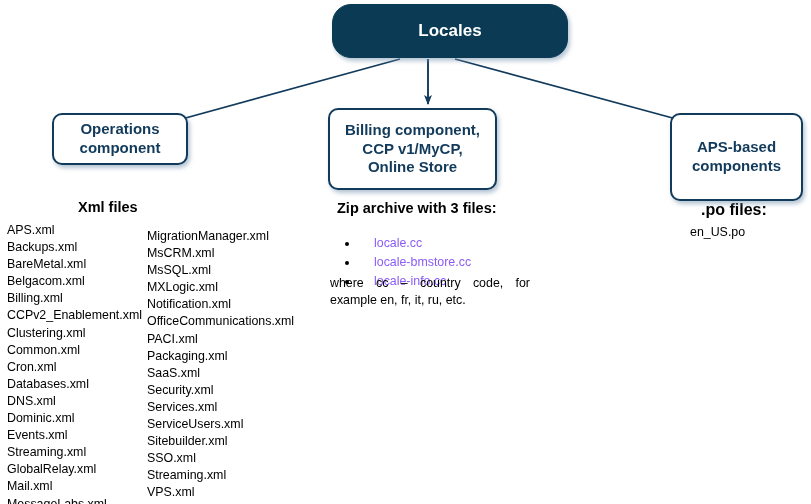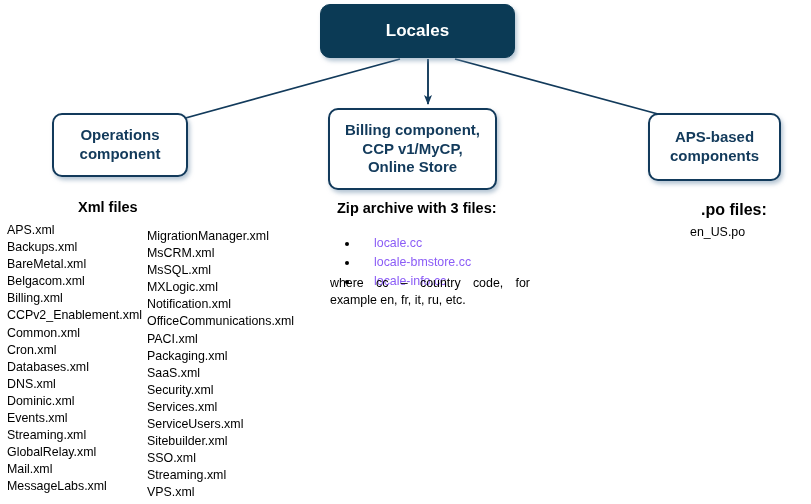--- a/index.html
+++ b/index.html
@@ -52,24 +52,24 @@
     box-shadow: 2px 3px 4px rgba(120,150,175,0.55);
   }
   .node-child {
     background: #ffffff;
     color: #123A5B;
     border: 2px solid #123A5B;
     font-size: 15px;
     box-shadow: 2px 3px 4px rgba(120,150,175,0.55);
   }
 
-  #node-root     { left: 320px; top: 4px;   width: 195px; height: 54px; }
-  #node-ops      { left: 52px;  top: 113px; width: 136px; height: 64px; }
+  #node-root     { left: 332px; top: 4px;   width: 236px; height: 54px; border-radius: 19px; }
+  #node-ops      { left: 52px;  top: 113px; width: 136px; height: 52px; }
   #node-billing  { left: 328px; top: 108px; width: 169px; height: 82px; }
-  #node-aps      { left: 648px; top: 113px; width: 133px; height: 68px; }
+  #node-aps      { left: 670px; top: 113px; width: 133px; height: 88px; }
 
   .node-line { display: block; }
 
   
   .col-heading {
     font-weight: bold;
     font-size: 14.5px;
     color: #000000;
     text-align: center;
   }
@@ -187,20 +187,21 @@
 
   <div class="col-heading" id="xmlfiles-heading">Xml files</div>
 
   <ul class="file-list" id="xml-col-1">
     <li>APS.xml</li>
     <li>Backups.xml</li>
     <li>BareMetal.xml</li>
     <li>Belgacom.xml</li>
     <li>Billing.xml</li>
     <li>CCPv2_Enablement.xml</li>
+    <li>Clustering.xml</li>
     <li>Common.xml</li>
     <li>Cron.xml</li>
     <li>Databases.xml</li>
     <li>DNS.xml</li>
     <li>Dominic.xml</li>
     <li>Events.xml</li>
     <li>Streaming.xml</li>
     <li>GlobalRelay.xml</li>
     <li>Mail.xml</li>
     <li>MessageLabs.xml</li>

